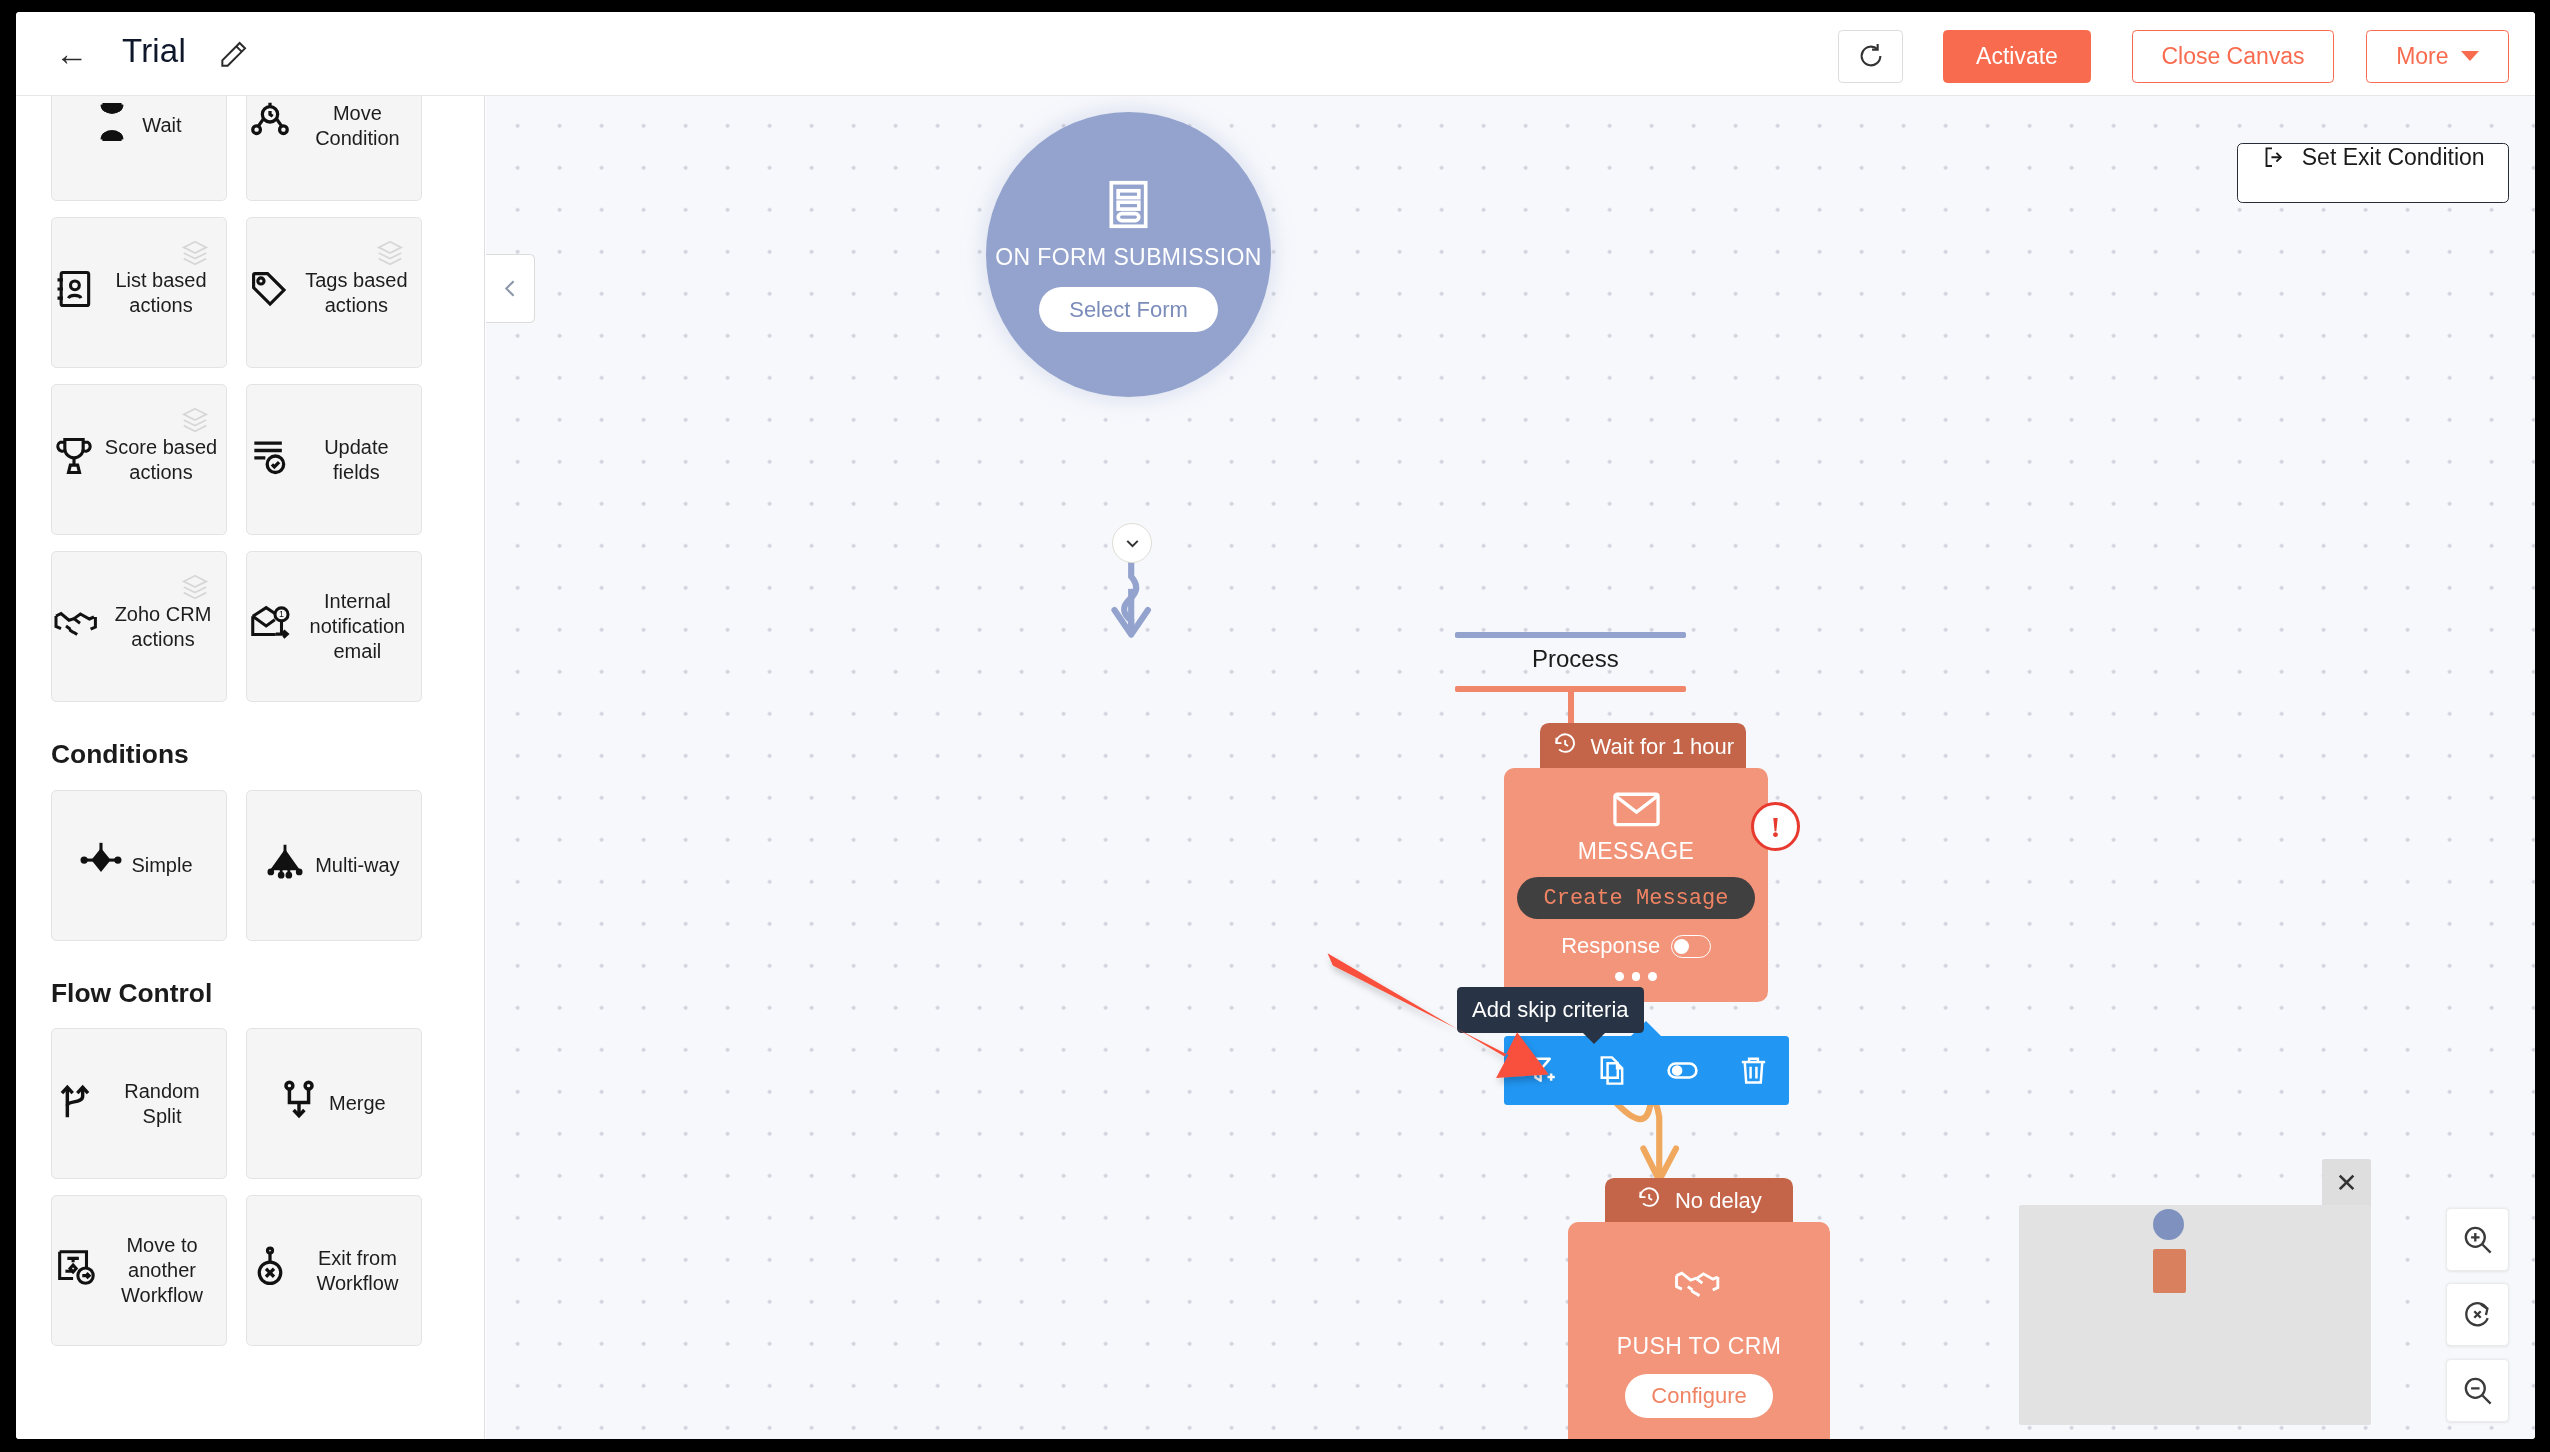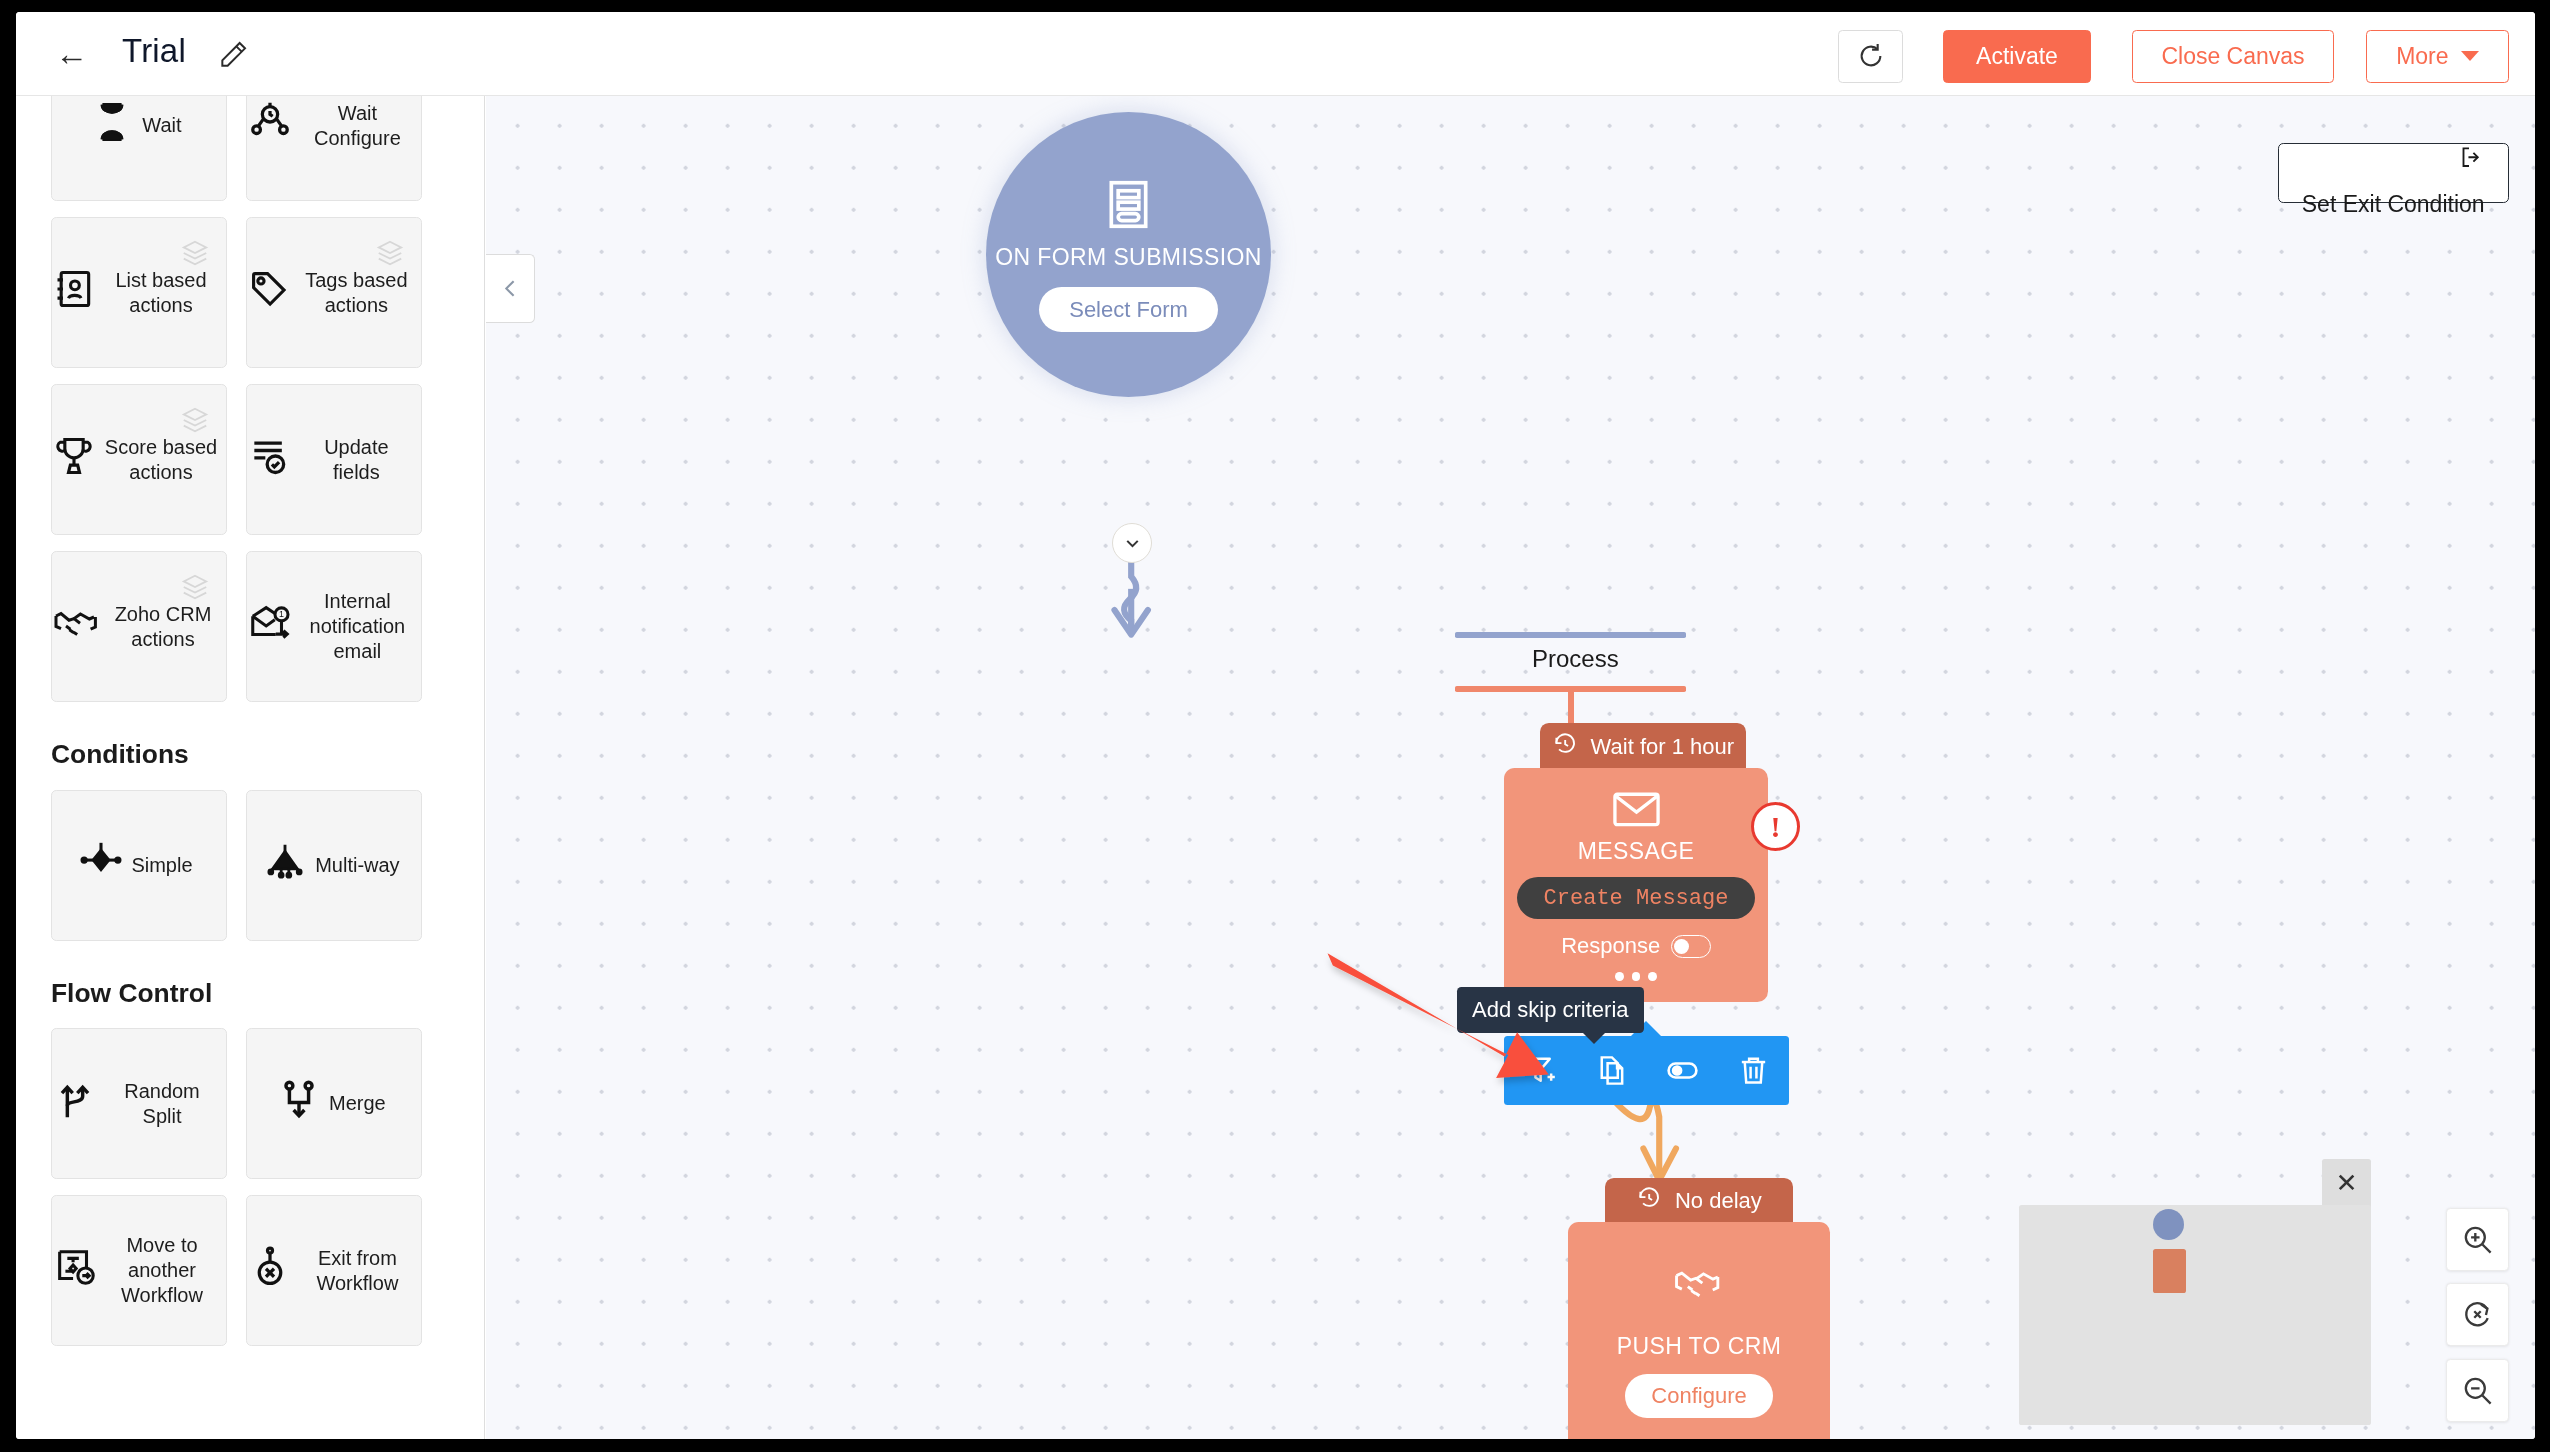--- a/index.html
+++ b/index.html
@@ -144,22 +144,22 @@
     background: #fff;
     border: 0.9px solid #dcdcdc; border-left: none;
     border-radius: 0 5.3px 5.3px 0;
     display: flex; align-items: center; justify-content: center;
     cursor: pointer; z-index: 20;
   }
   #set-exit-condition-btn {
     position: absolute; right: 26.4px; top: 47px;
     height: 60px; padding: 0 23px;
     background: #fff; border: 0.9px solid #262d36; border-radius: 5.3px;
-    display: flex; align-items: flex-end; gap: 14px;
-    font-size: 23px; color: #1b1b1b; cursor: pointer; z-index: 20; flex-direction: column;
+    display: flex; align-items: flex-start; gap: 14px;
+    font-size: 23px; color: #1b1b1b; cursor: pointer; z-index: 20;
   }
 
   
   #trigger-node {
     position: absolute; left: 500px; top: 16px;
     width: 285px; height: 285px;
     border-radius: 50%;
     background: #93a3cd;
     display: flex; flex-direction: column;
     align-items: center; justify-content: center;
@@ -371,21 +371,21 @@
       <div class="card">
         <span class="c-icon">
           <svg width="46" height="46" viewBox="0 0 24 24" fill="none" stroke="#111" stroke-width="1.7">
             <circle cx="12" cy="8" r="4"></circle>
               <path d="M12 6.2V8l1.4 1"></path>
             <path d="M12 2v2M8.4 10.6L6 14M15.6 10.6L18 14"></path>
             <circle cx="5" cy="16" r="2"></circle>
               <circle cx="19" cy="16" r="2"></circle>
           </svg>
         </span>
-        <span class="c-label">Wait Configure</span>
+        <span class="c-label">Move Condition</span>
       </div>
 
       <div class="card stacked">
         <span class="layers-badge">
           <svg width="30" height="30" viewBox="0 0 24 24" fill="none" stroke="#999" stroke-width="1.4">
             <path d="M12 3l9 4.5-9 4.5-9-4.5L12 3z"></path>
               <path d="M3 12l9 4.5L21 12"></path>
               <path d="M3 16.5L12 21l9-4.5"></path>
           </svg>
         </span>

